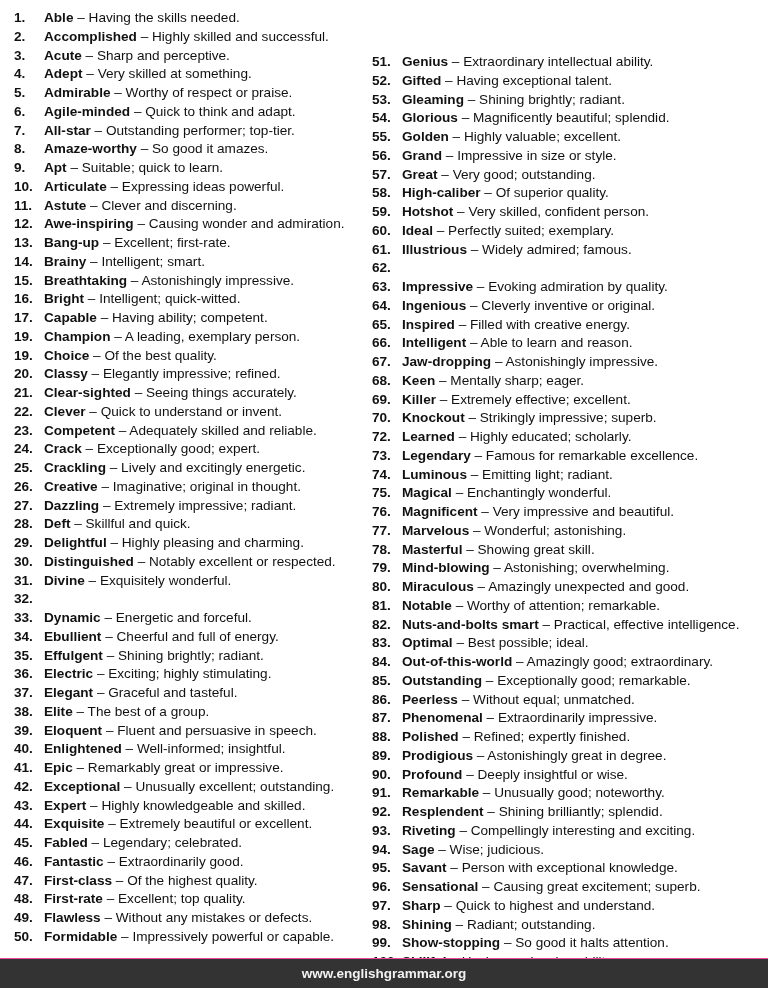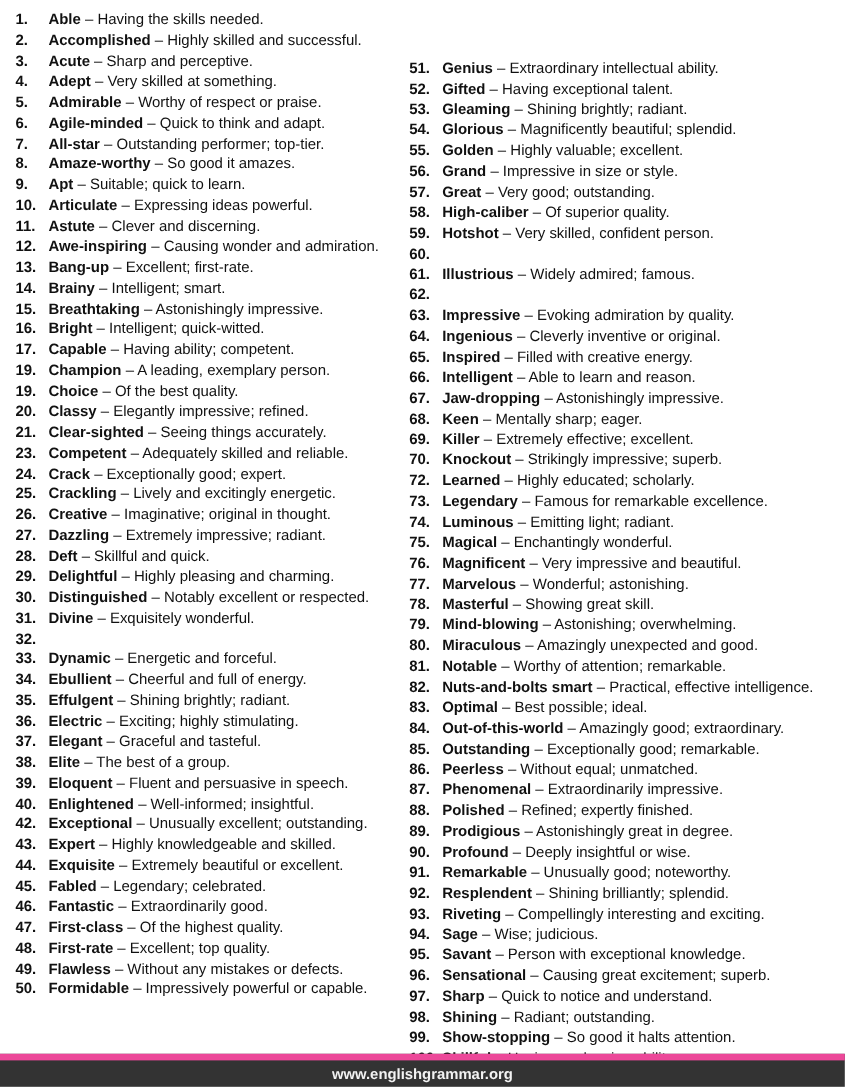--- a/index.html
+++ b/index.html
@@ -9,21 +9,21 @@
     }
     .col { position: absolute; top: 9px; }
     .col.left { left: 14px; width: 350px; }
     .col.right { left: 372px; width: 392px; margin-top: 44px; }
     .row { height: 18.75px; line-height: 18.75px; font-size: 13.6px; white-space: nowrap; position: relative; }
     .num { position: absolute; left: 0; font-weight: bold; }
     .entry { position: absolute; left: 30px; }
     .word { font-weight: bold; }
     .footer {
       position: absolute; left: 0; top: 958px; width: 768px; height: 30px; background: #333333;
-      border-top: 6px solid #ec4899; box-sizing: border-box;
+      border-top: 1px solid #ec4899; box-sizing: border-box;
       display: flex; align-items: center; justify-content: center;
     }
     .footer span { color: #f2f2f2; font-weight: bold; font-size: 13.5px; }
   </style>
 </head>
 <body>
 
 <div class="col left" id="col-left">
     <div class="row">
       <span class="num">1.</span>
@@ -103,20 +103,24 @@
     </div>
     <div class="row">
       <span class="num">20.</span>
       <span class="entry"><span class="word">Classy</span><span class="def"> – Elegantly impressive; refined.</span></span>
     </div>
     <div class="row">
       <span class="num">21.</span>
       <span class="entry"><span class="word">Clear-sighted</span><span class="def"> – Seeing things accurately.</span></span>
     </div>
     <div class="row">
+      <span class="num">22.</span>
+      <span class="entry"><span class="word">Clever</span><span class="def"> – Quick to understand or invent.</span></span>
+    </div>
+    <div class="row">
       <span class="num">23.</span>
       <span class="entry"><span class="word">Competent</span><span class="def"> – Adequately skilled and reliable.</span></span>
     </div>
     <div class="row">
       <span class="num">24.</span>
       <span class="entry"><span class="word">Crack</span><span class="def"> – Exceptionally good; expert.</span></span>
     </div>
     <div class="row">
       <span class="num">25.</span>
       <span class="entry"><span class="word">Crackling</span><span class="def"> – Lively and excitingly energetic.</span></span>
@@ -174,20 +178,24 @@
     </div>
     <div class="row">
       <span class="num">39.</span>
       <span class="entry"><span class="word">Eloquent</span><span class="def"> – Fluent and persuasive in speech.</span></span>
     </div>
     <div class="row">
       <span class="num">40.</span>
       <span class="entry"><span class="word">Enlightened</span><span class="def"> – Well-informed; insightful.</span></span>
     </div>
     <div class="row">
+      <span class="num">41.</span>
+      <span class="entry"><span class="word">Epic</span><span class="def"> – Remarkably great or impressive.</span></span>
+    </div>
+    <div class="row">
       <span class="num">42.</span>
       <span class="entry"><span class="word">Exceptional</span><span class="def"> – Unusually excellent; outstanding.</span></span>
     </div>
     <div class="row">
       <span class="num">43.</span>
       <span class="entry"><span class="word">Expert</span><span class="def"> – Highly knowledgeable and skilled.</span></span>
     </div>
     <div class="row">
       <span class="num">44.</span>
       <span class="entry"><span class="word">Exquisite</span><span class="def"> – Extremely beautiful or excellent.</span></span>
@@ -249,20 +257,21 @@
     <div class="row">
       <span class="num">58.</span>
       <span class="entry"><span class="word">High-caliber</span><span class="def"> – Of superior quality.</span></span>
     </div>
     <div class="row">
       <span class="num">59.</span>
       <span class="entry"><span class="word">Hotshot</span><span class="def"> – Very skilled, confident person.</span></span>
     </div>
     <div class="row">
       <span class="num">60.</span>
+      <span class="entry"><span class="word">Ideal</span><span class="def"> – Perfectly suited; exemplary.</span></span>
     </div>
     <div class="row">
       <span class="num">61.</span>
       <span class="entry"><span class="word">Illustrious</span><span class="def"> – Widely admired; famous.</span></span>
     </div>
     <div class="row">
       <span class="num">62.</span>
     </div>
     <div class="row">
       <span class="num">63.</span>
@@ -391,21 +400,21 @@
     <div class="row">
       <span class="num">95.</span>
       <span class="entry"><span class="word">Savant</span><span class="def"> – Person with exceptional knowledge.</span></span>
     </div>
     <div class="row">
       <span class="num">96.</span>
       <span class="entry"><span class="word">Sensational</span><span class="def"> – Causing great excitement; superb.</span></span>
     </div>
     <div class="row">
       <span class="num">97.</span>
-      <span class="entry"><span class="word">Sharp</span><span class="def"> – Quick to notice and understand.</span></span>
+      <span class="entry"><span class="word">Sharp</span><span class="def"> – Quick to highest and understand.</span></span>
     </div>
     <div class="row">
       <span class="num">98.</span>
       <span class="entry"><span class="word">Shining</span><span class="def"> – Radiant; outstanding.</span></span>
     </div>
     <div class="row">
       <span class="num">99.</span>
       <span class="entry"><span class="word">Show-stopping</span><span class="def"> – So good it halts attention.</span></span>
     </div>
     <div class="row">

